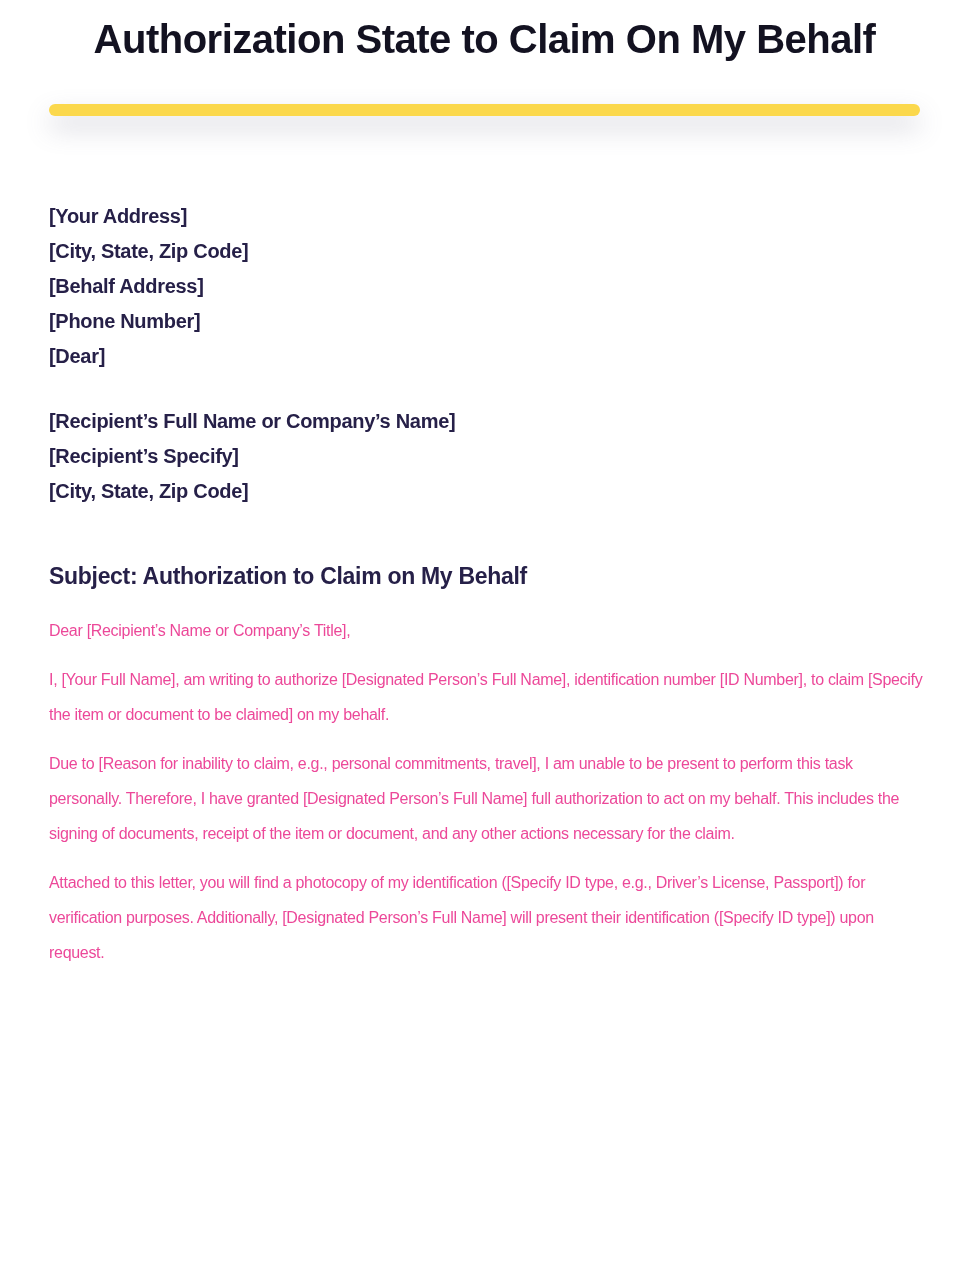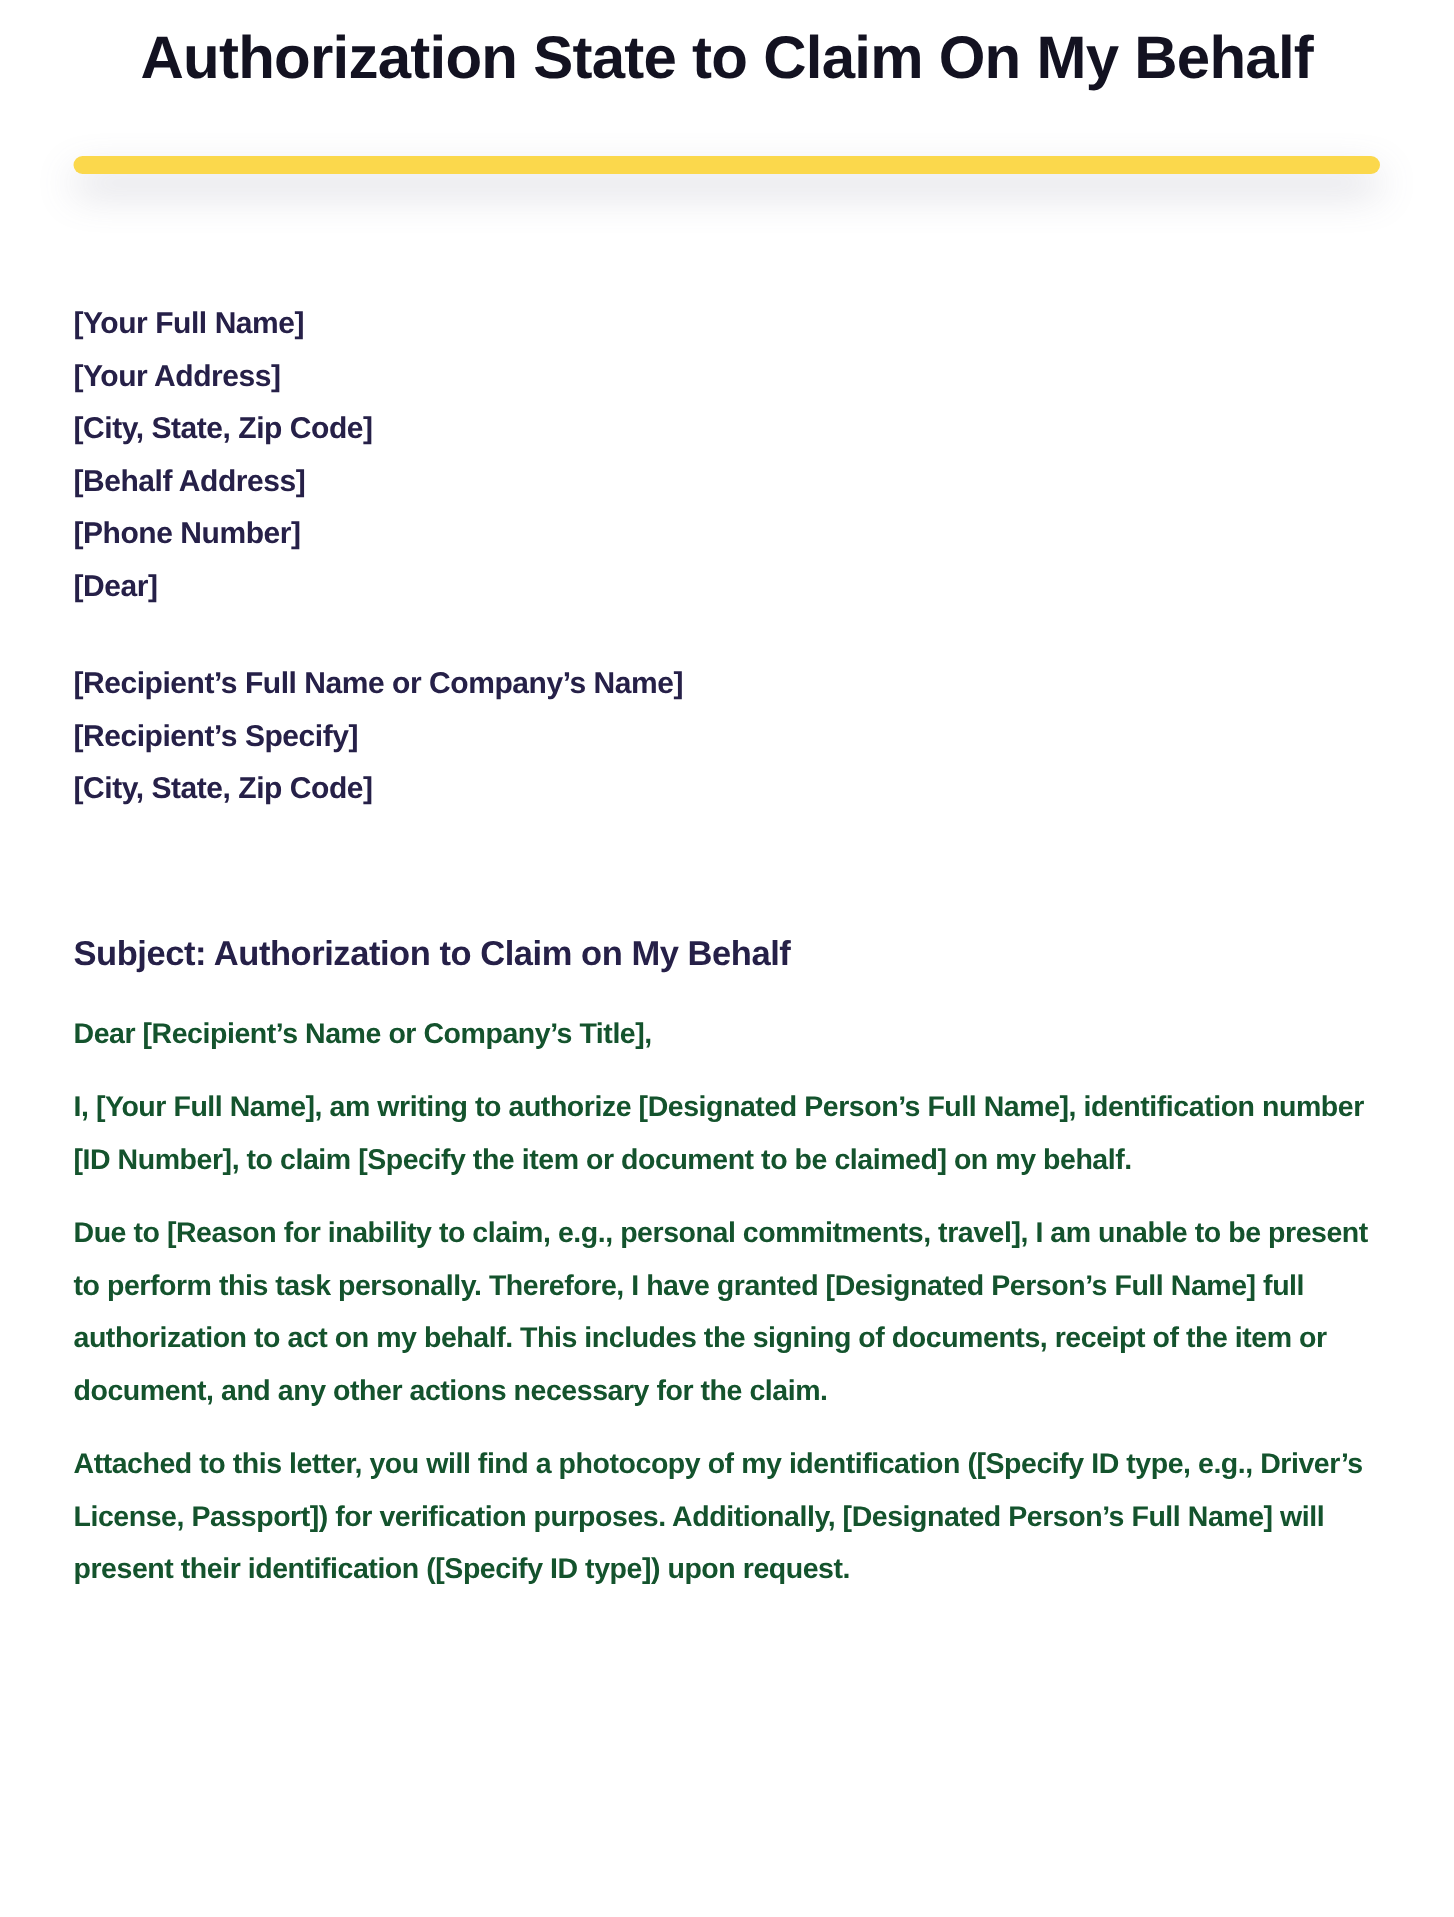--- a/index.html
+++ b/index.html
@@ -37,50 +37,49 @@
   }
   .address-block .address-line {
     font-size: 20px;
     font-weight: 700;
     line-height: 35px;
     letter-spacing: -0.3px;
     color: #262048;
   }
   .recipient-block { margin-top: 30px; }
   .subject-line {
-    margin-top: 76px;
+    margin-top: 52px;
     font-size: 23px;
     font-weight: 700;
     line-height: 30px;
     letter-spacing: -0.3px;
     color: #262048;
   }
   .salutation {
     margin-top: 22px;
   }
   .body-text {
-    font-size: 19px;
-    font-weight: 700;
+    font-size: 16px;
+    font-weight: 400;
     line-height: 35px;
     letter-spacing: -0.3px;
-    color: #14532d;
+    color: #ec4899;
   }
   .paragraph { margin-top: 14px; }
 </style>
 </head>
 <body>
 
 <h1 class="page-title">Authorization State to Claim On My Behalf</h1>
 
 <div class="divider"></div>
 
 <div class="letter">
 
   <div class="address-block sender-block">
-    <div class="address-line">[Your Full Name]</div>
     <div class="address-line">[Your Address]</div>
     <div class="address-line">[City, State, Zip Code]</div>
     <div class="address-line">[Behalf Address]</div>
     <div class="address-line">[Phone Number]</div>
     <div class="address-line">[Dear]</div>
   </div>
 
   <div class="address-block recipient-block">
     <div class="address-line">[Recipient’s Full Name or Company’s Name]</div>
     <div class="address-line">[Recipient’s Specify]</div>

